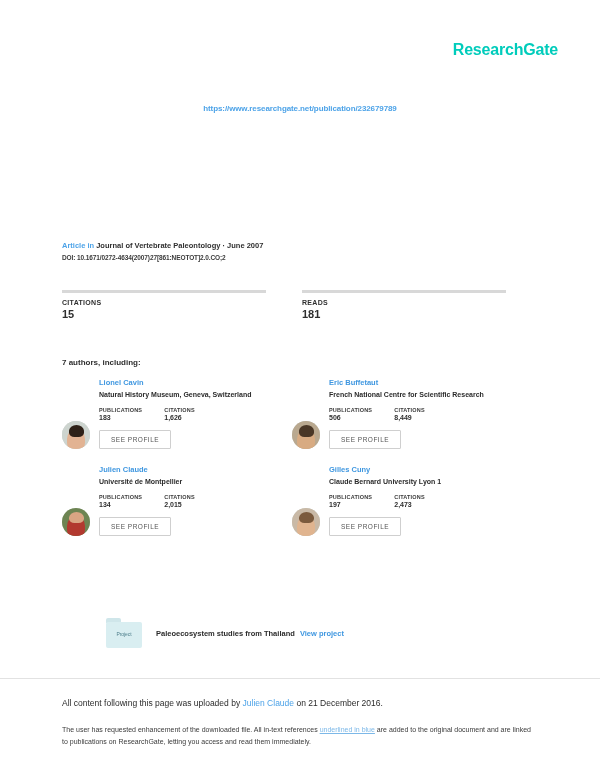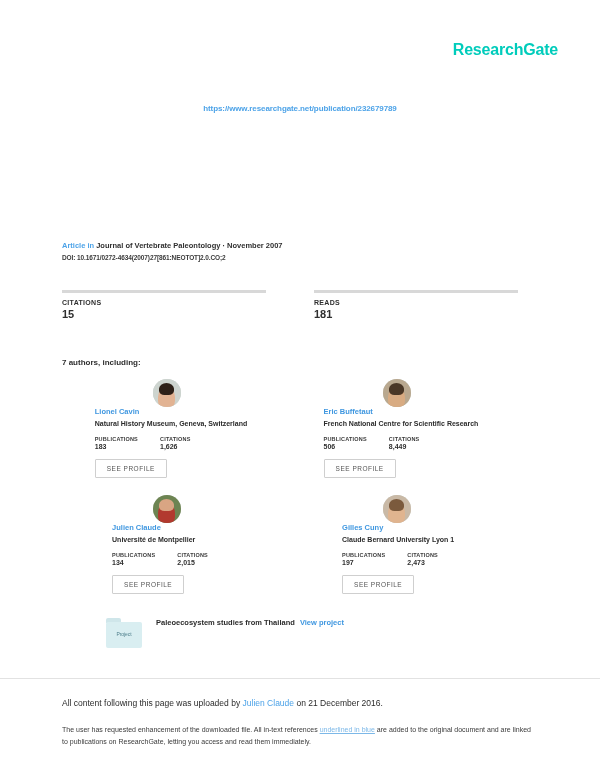--- a/index.html
+++ b/index.html
@@ -76,21 +76,21 @@
     letter-spacing: -0.1px;
   }
 
   
   .stats {
     position: absolute;
     top: 290px;
     left: 62px;
     width: 456px;
     display: flex;
-    gap: 48px;
+    gap: 36px;
   }
   .stat-col { width: 204px; }
   .stat-rule {
     height: 3px;
     background: #d8d8d8;
     width: 100%;
   }
   .stat-label {
     margin-top: 6px;
     font-size: 7px;
@@ -122,22 +122,21 @@
     width: 460px;
     display: flex;
     flex-wrap: wrap;
   }
   .author-card {
     width: 230px;
     box-sizing: border-box;
     padding-right: 12px;
     margin-bottom: 16px;
     display: flex;
-    align-items: center;
-    flex-direction: column;
+    align-items: flex-end;
   }
   .avatar {
     width: 28px;
     height: 28px;
     border-radius: 50%;
     flex: 0 0 28px;
     margin-right: 9px;
     margin-top: 1px;
     overflow: hidden;
     position: relative;
@@ -216,21 +215,21 @@
     font-size: 7.5px;
     font-weight: bold;
     color: #2b2b2b;
   }
   .project-row {
     position: absolute;
     top: 618px;
     left: 62px;
     width: 460px;
     display: flex;
-    align-items: flex-start;
+    align-items: center;
     padding-left: 44px;
   }
   .project-icon {
     width: 36px;
     height: 30px;
     flex: 0 0 36px;
     position: relative;
     margin-right: 14px;
   }
   .project-icon .folder-tab {
@@ -305,21 +304,21 @@
 <div class="page">
 
   <div class="rg-logo">ResearchGate</div>
 
   <div class="rg-url">https://www.researchgate.net/publication/232679789</div>
 
   <div class="meta">
     <div class="meta-line">
       <span class="lbl-blue">Article</span>
       <span class="lbl-blue">in</span>
-      <span class="journal">Journal of Vertebrate Paleontology · November 2007</span>
+      <span class="journal">Journal of Vertebrate Paleontology · June 2007</span>
     </div>
     <div class="meta-doi">DOI: 10.1671/0272-4634(2007)27[861:NEOTOT]2.0.CO;2</div>
   </div>
 
   <div class="stats">
     <div class="stat-col">
       <div class="stat-rule"></div>
       <div class="stat-label">CITATIONS</div>
       <div class="stat-value">15</div>
     </div>

